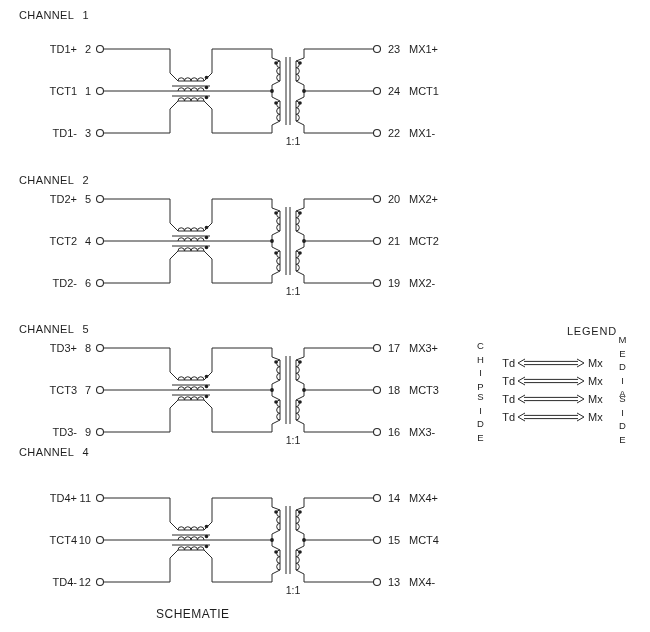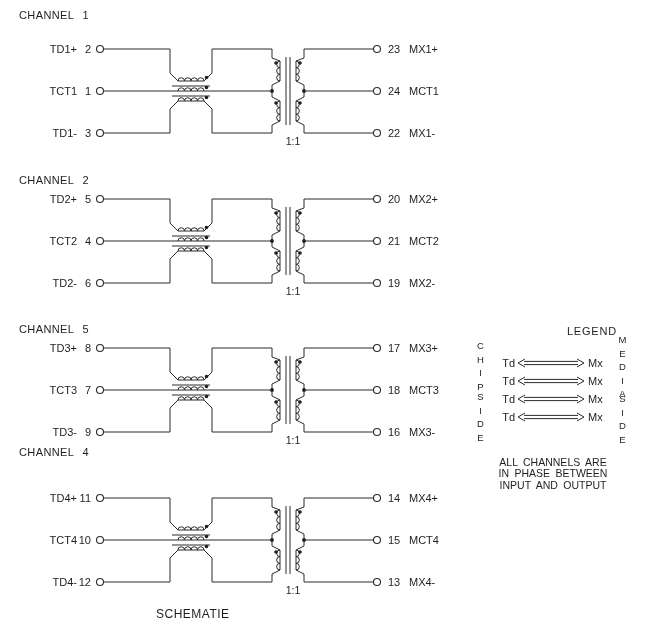--- a/index.html
+++ b/index.html
@@ -164,21 +164,16 @@
   <div class="hdr" style="left:19px;top:9px">CHANNEL 1</div>
   <div class="hdr" style="left:19px;top:174px">CHANNEL 2</div>
   <div class="hdr" style="left:19px;top:323px">CHANNEL 5</div>
   <div class="hdr" style="left:19px;top:446px">CHANNEL 4</div>
 
   <div class="legend-title">LEGEND</div>
   <div class="vword" style="left:475px;top:340px">CHIP</div>
   <div class="vword" style="left:475px;top:391px">SIDE</div>
   <div class="vword" style="left:617px;top:334px">MEDIA</div>
   <div class="vword" style="left:617px;top:393px">SIDE</div>
-  <div class="note">
-    <div>ALL CHANNELS ARE</div>
-    <div>IN PHASE BETWEEN</div>
-    <div>INPUT AND OUTPUT</div>
-  </div>
 
   <div class="footer">SCHEMATIE</div>
 
 </div>
 
 </body></html>

